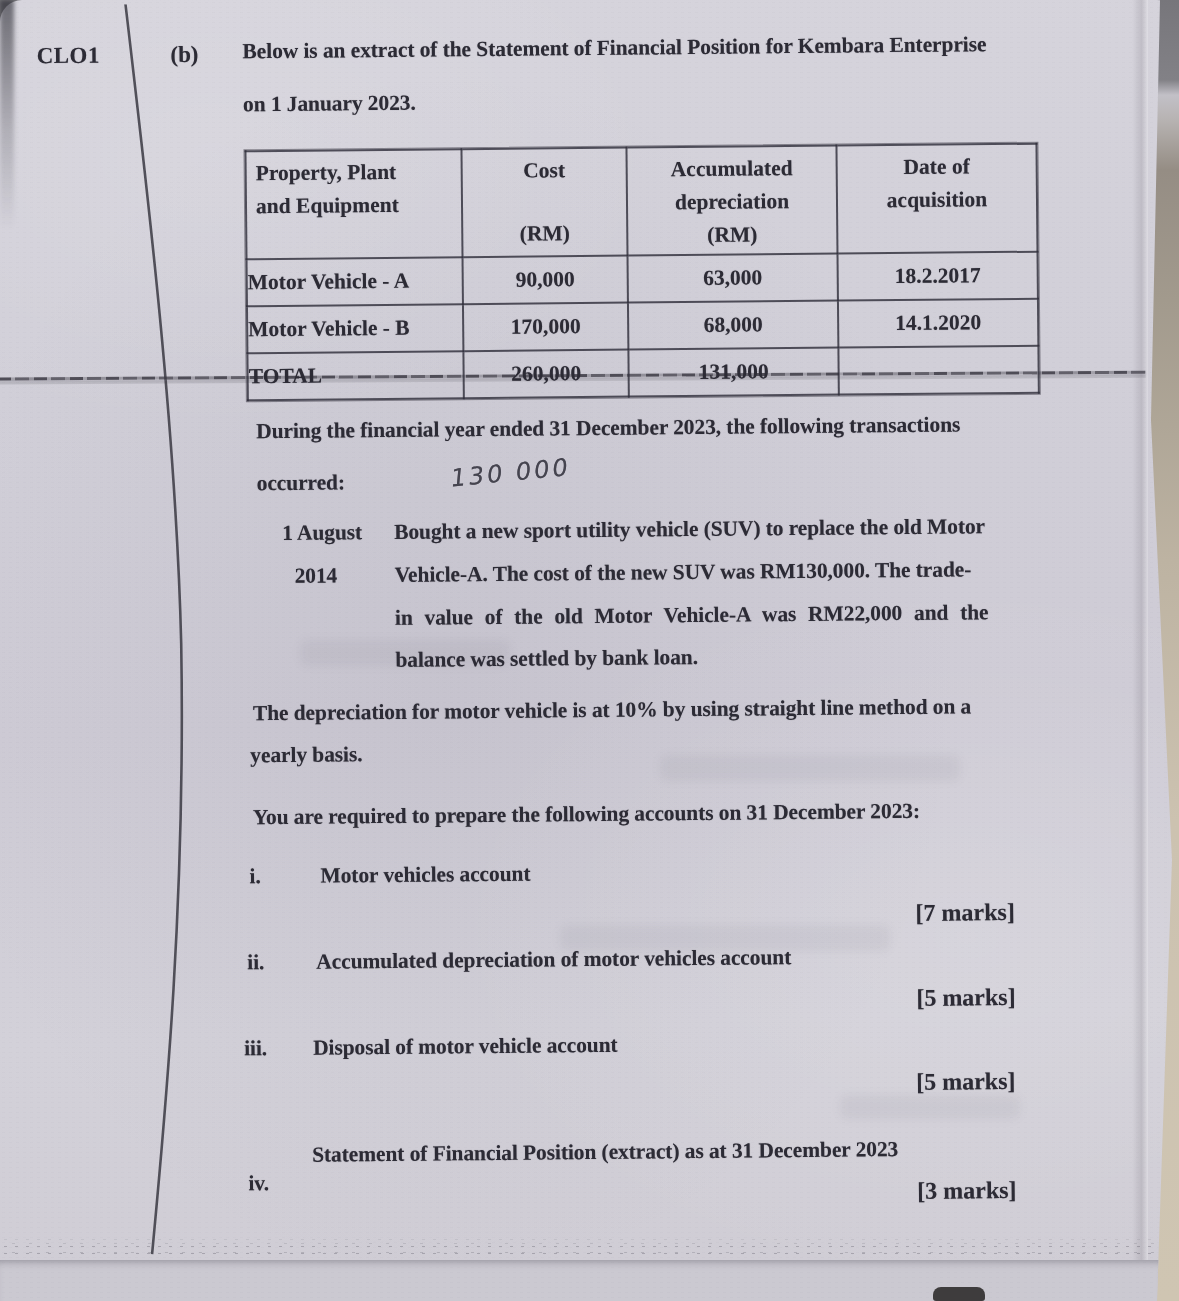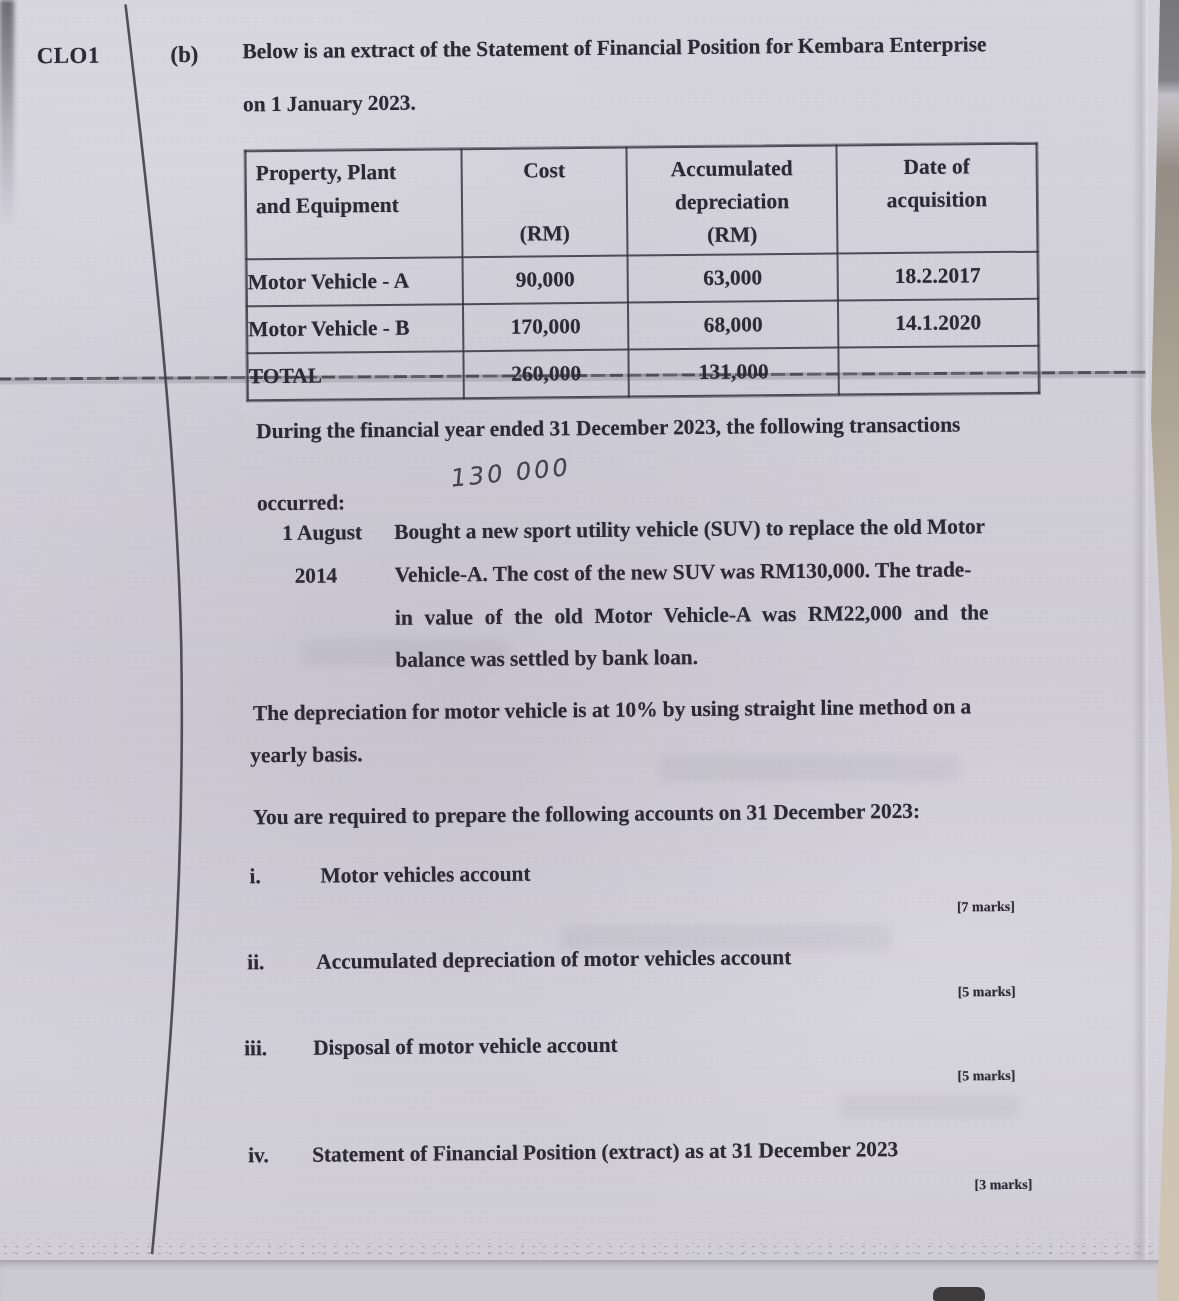--- a/index.html
+++ b/index.html
@@ -11,20 +11,21 @@
   }
   
   .paper{
     position:absolute;inset:0;
     clip-path:polygon(0 0,1160px 0,1151px 420px,1172px 860px,1157px 1301px,0 1301px);
     background:
       radial-gradient(ellipse 760px 460px at 18% 12%, rgba(255,255,255,.10), transparent 62%),
       radial-gradient(ellipse 900px 620px at 82% 72%, rgba(255,255,255,.10), transparent 60%),
       radial-gradient(ellipse 740px 880px at 38% 52%, rgba(88,86,108,.07), transparent 70%),
       linear-gradient(178deg,#d6d4dc 0%,#d1cfd8 30%,#cecbd5 55%,#d3d1d9 78%,#cfccd4 100%);
+    border-radius: 22px;
   }
   .paper::after{ 
     content:"";position:absolute;inset:0;pointer-events:none;opacity:.5;
     background-image:radial-gradient(rgba(82,80,96,.055) 1px, transparent 1.3px);
     background-size:7px 5px;
   }
   .edge-crease{position:absolute;top:0;left:1132px;width:16px;height:1301px;
     background:linear-gradient(90deg,transparent,rgba(98,93,104,.18) 60%,rgba(255,255,255,.25));}
   .left-shadow{position:absolute;top:0;left:0;width:14px;height:230px;
     background:linear-gradient(180deg,rgba(38,38,46,.60),rgba(38,38,46,.22) 55%,rgba(38,38,46,0));
@@ -43,21 +44,21 @@
 
   
   .content{position:absolute;inset:0;transform:rotate(-0.55deg);transform-origin:590px 620px;}
   .txt{position:absolute;white-space:nowrap;color:#2c2b35;font-weight:700;
        font-size:21.5px;letter-spacing:-0.1px;text-shadow:0 0 1px rgba(44,43,53,.40);}
   .hand{position:absolute;white-space:nowrap;color:#45444f;
         font-family:"DejaVu Sans",sans-serif;font-style:italic;font-weight:500;
         font-size:24px;letter-spacing:3px;transform:rotate(-5deg);
         text-shadow:0 0 .5px rgba(60,60,72,.6);}
   .wide{word-spacing:6.5px;}
-  .marks{position:absolute;white-space:nowrap;color:#2c2b35;font-weight:700;font-size:14px;
+  .marks{position:absolute;white-space:nowrap;color:#2c2b35;font-weight:700;font-size:24px;
          text-shadow:0 0 1px rgba(44,43,53,.40);}
 
   
   .fold-line{position:absolute;left:0;top:374px;width:1148px;height:3px;transform:rotate(.22deg);
     background:repeating-linear-gradient(90deg,rgba(56,54,64,.85) 0 13px,rgba(56,54,64,.30) 13px 17px,
                rgba(56,54,64,.72) 17px 31px,rgba(56,54,64,.40) 31px 36px);
     box-shadow:0 4px 0 rgba(56,54,64,.14), 0 1px 2px rgba(120,118,130,.35);}
 
   
   .vrule{position:absolute;left:0;top:0;}
@@ -155,21 +156,21 @@
       <tr>
         <td class="dcell dname">TOTAL</td>
         <td class="dcell">260,000</td>
         <td class="dcell">131,000</td>
         <td class="dcell"></td>
       </tr>
     </tbody>
       </table>
 
     <div class="txt" style="left:258px;top:416px;">During the financial year ended 31 December 2023, the following transactions</div>
-    <div class="txt" style="left:258px;top:468px;margin-top:20px;">occurred:</div>
+    <div class="txt" style="left:258px;top:468px;">occurred:</div>
     <div class="hand" style="left:452px;top:458px;">130 000</div>
 
     <div class="txt" style="left:283px;top:518px;">1 August</div>
     <div class="txt" style="left:295px;top:561px;">2014</div>
     <div class="txt" style="left:395px;top:518px;">Bought a new sport utility vehicle (SUV) to replace the old Motor</div>
     <div class="txt" style="left:395px;top:561px;">Vehicle-A. The cost of the new SUV was RM130,000. The trade-</div>
     <div class="txt wide" style="left:395px;top:604px;">in value of the old Motor Vehicle-A was RM22,000 and the</div>
     <div class="txt" style="left:395px;top:646px;">balance was settled by bank loan.</div>
 
     <div class="txt" style="left:252px;top:698px;">The depreciation for motor vehicle is at 10% by using straight line method on a</div>
@@ -182,23 +183,23 @@
     <div class="marks" style="right:167px;top:903px;">[7 marks]</div>
 
     <div class="txt" style="left:244px;top:947px;">ii.</div>
     <div class="txt" style="left:313px;top:947px;">Accumulated depreciation of motor vehicles account</div>
     <div class="marks" style="right:167px;top:988px;">[5 marks]</div>
 
     <div class="txt" style="left:240px;top:1033px;text-align:right;">iii.</div>
     <div class="txt" style="left:309px;top:1033px;">Disposal of motor vehicle account</div>
     <div class="marks" style="right:168px;top:1072px;">[5 marks]</div>
 
-    <div class="txt" style="left:243px;top:1140px;">iv.</div>
+    <div class="txt" style="left:243px;top:1168px;">iv.</div>
     <div class="txt" style="left:307px;top:1140px;">Statement of Financial Position (extract) as at 31 December 2023</div>
-    <div class="marks" style="right:152px;top:1181px;">[3 marks]</div>
+    <div class="marks" style="right:168px;top:1181px;">[3 marks]</div>
 
   </div>
 
   <div class="bottom-speckle"></div>
   <div class="bottom-band"></div>
 </div>
 
 <div class="bottom-object"></div>
 
 </body></html>

